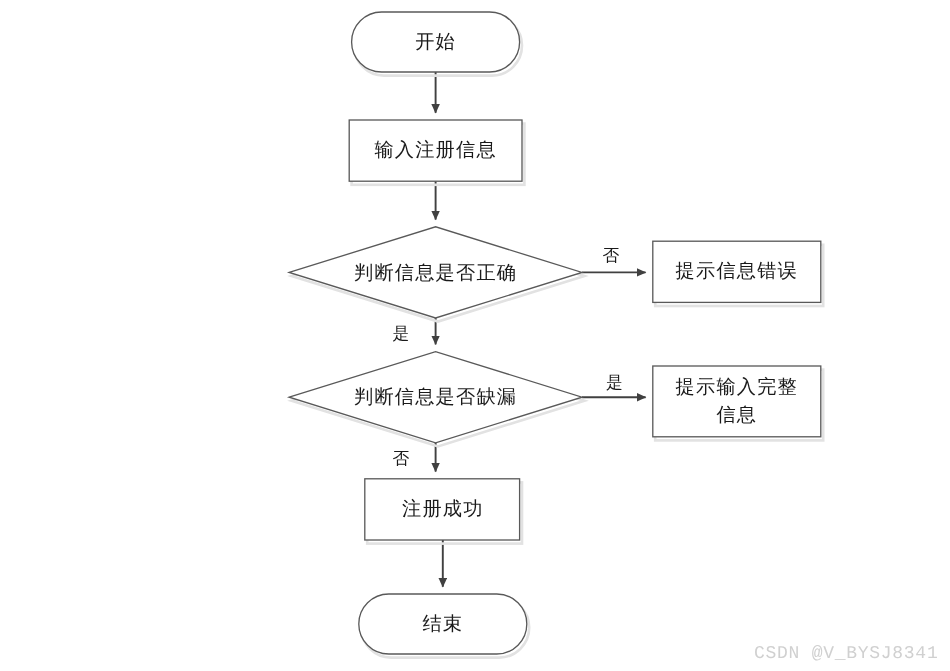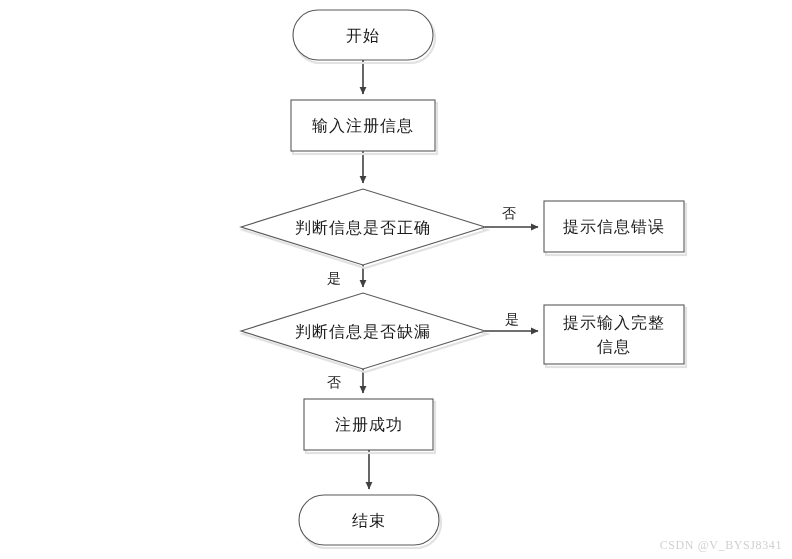--- a/index.html
+++ b/index.html
@@ -49,22 +49,22 @@
     font-family: "DejaVu Serif", "Liberation Serif", serif;
     font-size: 14px;
     fill: #1a1a1a;
     text-anchor: middle;
     dominant-baseline: middle;
   }
   .watermark {
     position: absolute;
     right: 10px;
     bottom: 6px;
-    font-family: Liberation Serif, serif;
-    font-size: 12px;
+    font-family: Liberation Mono, monospace;
+    font-size: 15px;
     color: #d0d0d0;
     letter-spacing: 0.6px;
     white-space: nowrap;
     user-select: none;
   }
 </style>
 </head>
 <body>
 
 <svg id="flow-canvas" viewBox="0 0 792 559">

